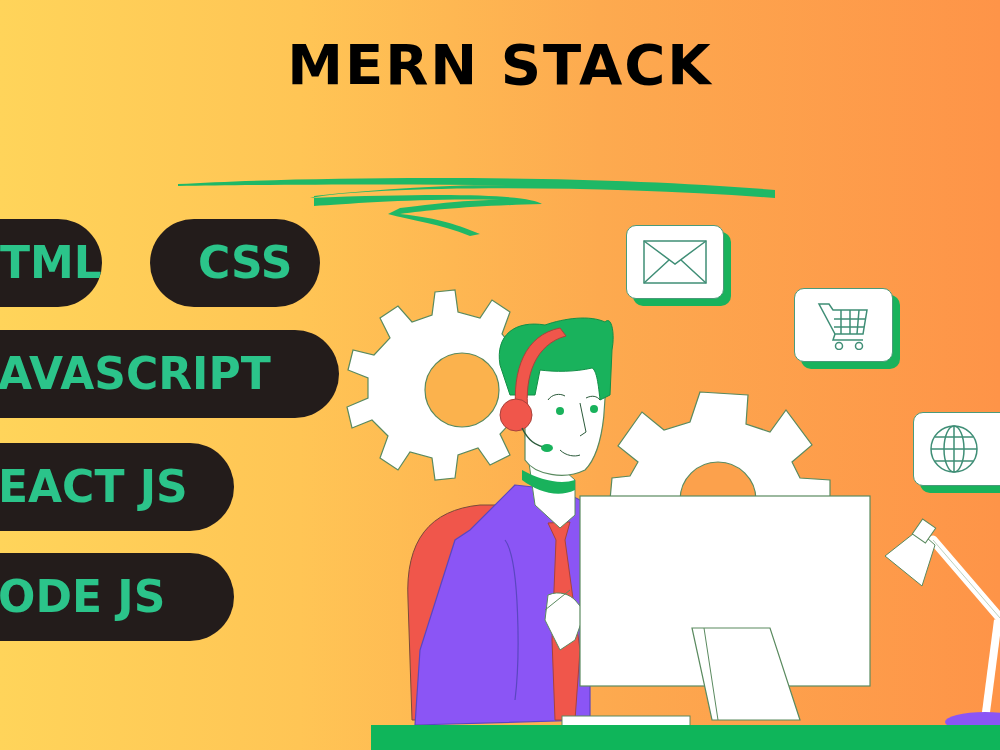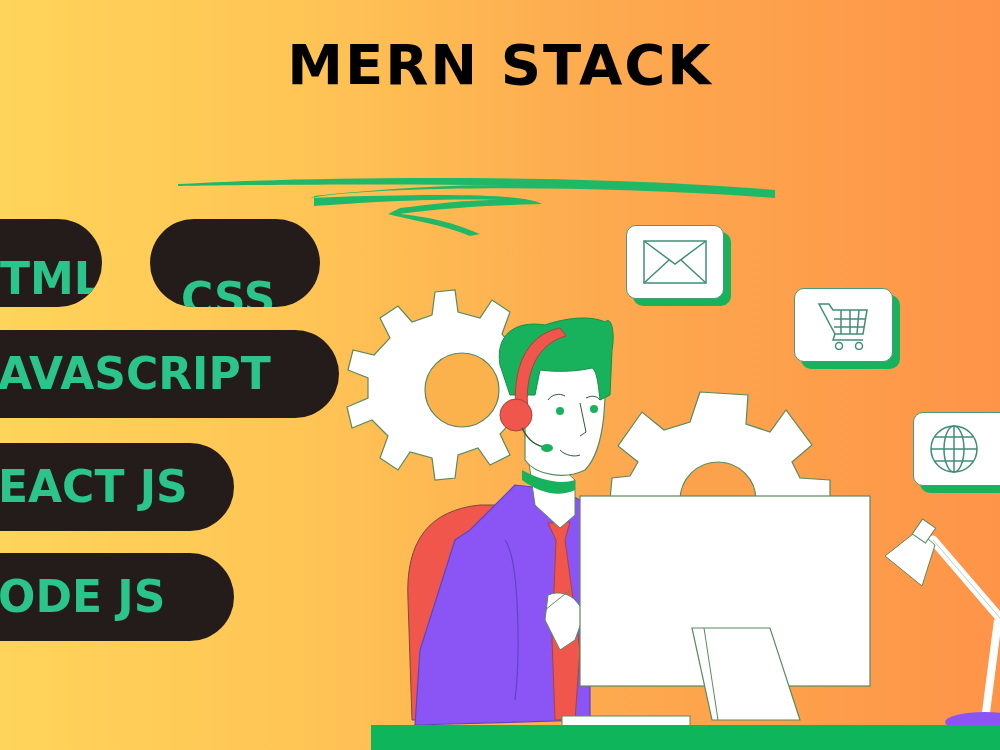--- a/index.html
+++ b/index.html
@@ -22,24 +22,24 @@
 
 <div class="title">
   <div>MERN STACK</div>
 </div>
 
 <svg class="scribble" width="620" height="80" viewBox="0 0 620 80">
   <path d="M8 14 C 150 6, 420 4, 605 20 L 605 28 C 420 14, 200 16, 140 28 C 300 22, 360 26, 372 34 C 300 36, 260 40, 230 44 C 270 48, 290 56, 310 64 L 300 66 C 270 54, 240 50, 218 44 L 230 38 C 280 32, 300 30, 330 30 C 250 28, 180 34, 144 36 L 144 26 C 300 10, 420 12, 600 24 C 420 12, 150 14, 8 16 Z" fill="#1fb866"></path>
 </svg>
 
 <div class="pill" style="left:-60px; top:219px; width:162px;">
-  <span style="left:60px;margin-top:16px;">TML</span>
+  <span style="left:60px;">TML</span>
 </div>
 <div class="pill" style="left:150px; top:219px; width:170px;">
-  <span style="left:31px;margin-top:36px;">CSS</span>
+  <span style="left:48px;">CSS</span>
 </div>
 <div class="pill" style="left:-60px; top:330px; width:399px;">
   <span style="left:58px;">AVASCRIPT</span>
 </div>
 <div class="pill" style="left:-60px; top:443px; width:294px;">
   <span style="left:58px;">EACT JS</span>
 </div>
 <div class="pill" style="left:-60px; top:553px; width:294px;">
   <span style="left:58px;">ODE JS</span>
 </div>

